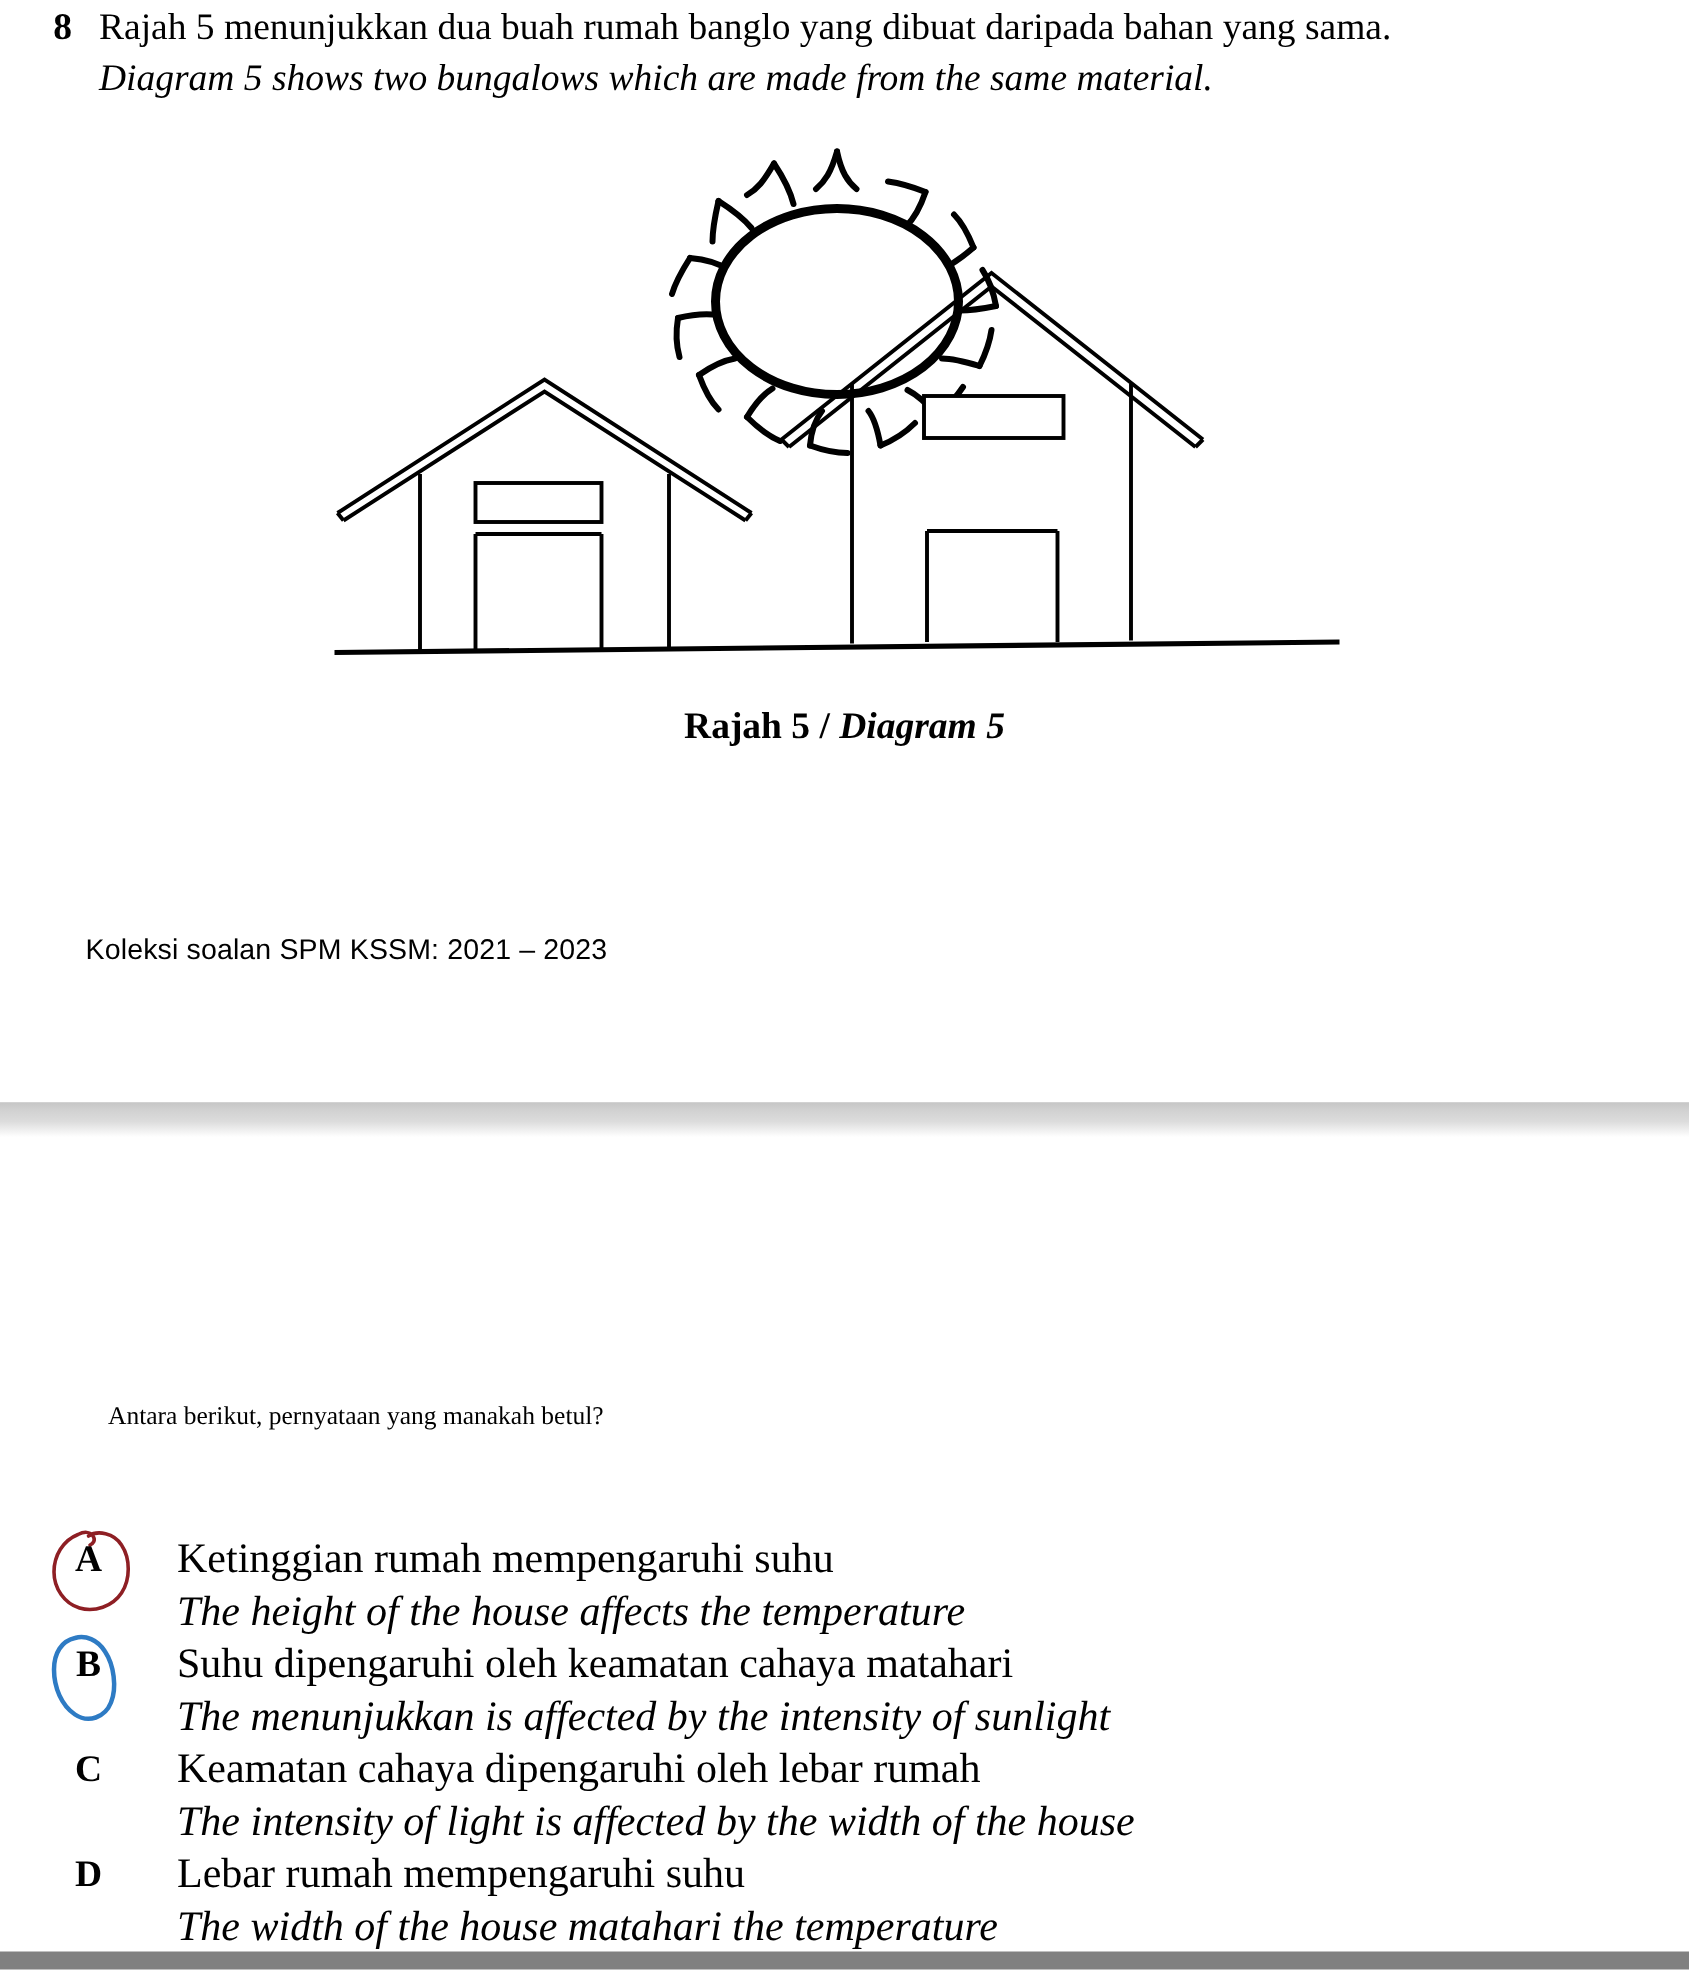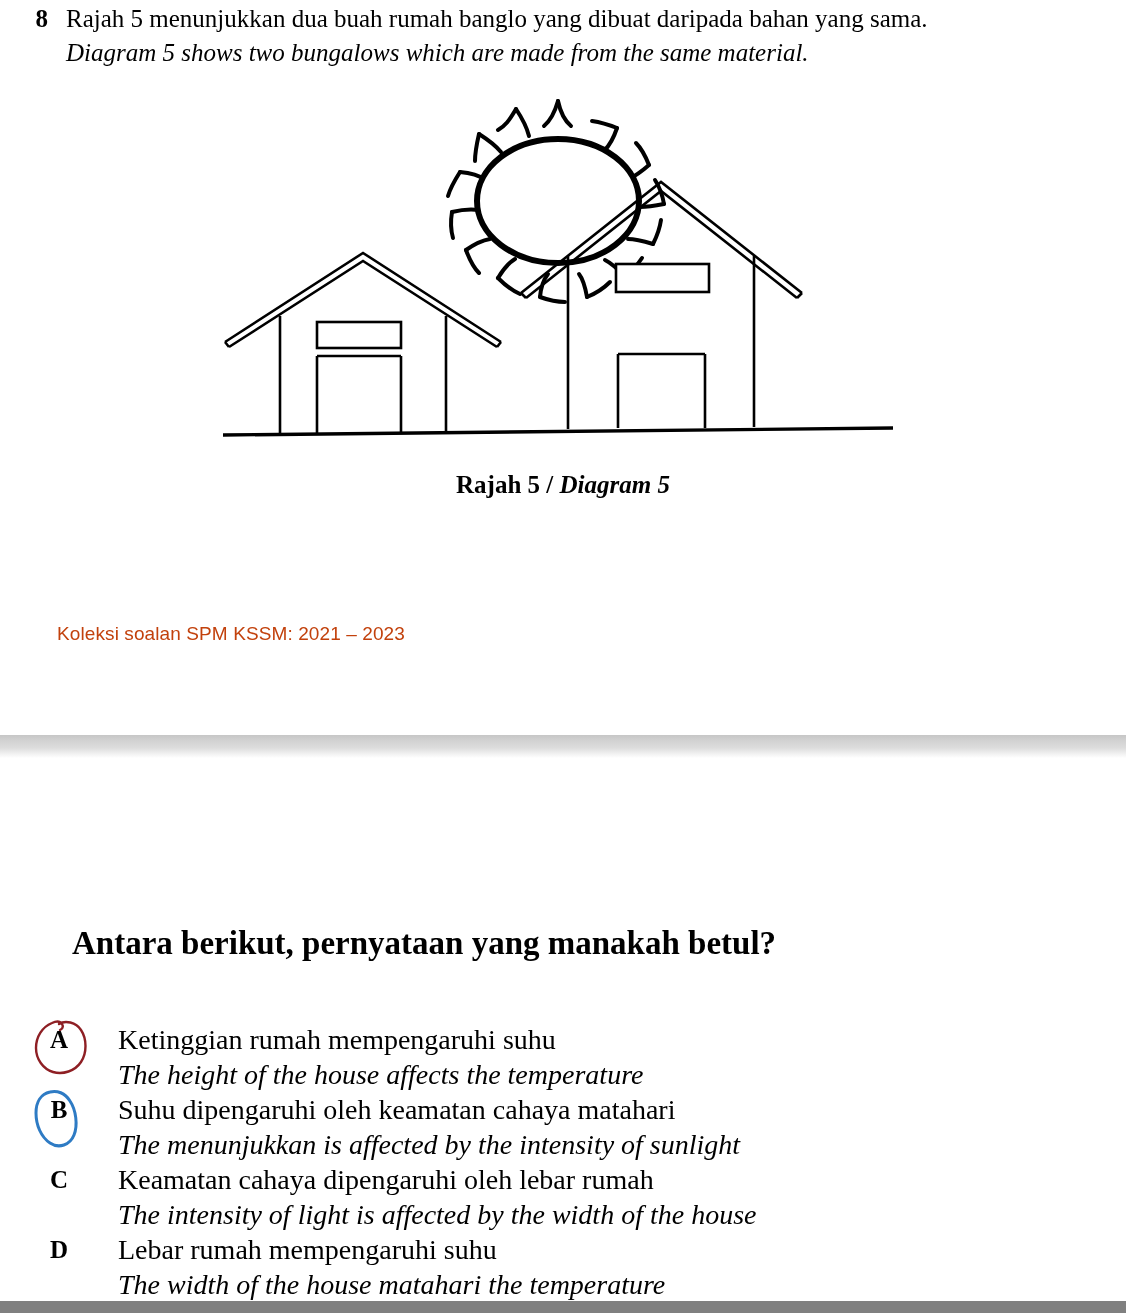--- a/index.html
+++ b/index.html
@@ -78,21 +78,21 @@
   }
 
   
   .footer-note {
     position: absolute;
     left: 57px;
     top: 622px;
     font-family: "Liberation Sans", sans-serif;
     font-size: 19px;
     line-height: 24px;
-    color: #c2410c;
+    color: #000000;
     letter-spacing: 0.1px;
   }
 
   
   .page-gap {
     position: absolute;
     left: 0;
     top: 735px;
     width: 1126px;
     height: 23px;
@@ -114,23 +114,22 @@
     top: 758px;
     width: 1126px;
     height: 543px;
     background: #ffffff;
   }
 
   .stem {
     position: absolute;
     left: 72px;
     top: 168px;
-    font-size: 33px;
+    font-size: 17px;
     line-height: 35px;
-    font-weight: bold;
   }
   .stem .ln2 { font-style: italic; }
 
   .options {
     position: absolute;
     left: 0;
     top: 264px;
     width: 1126px;
   }
   .opt {

